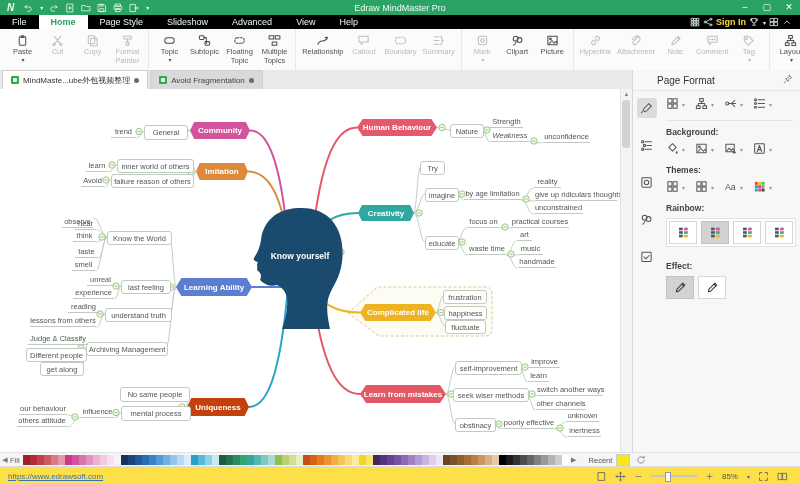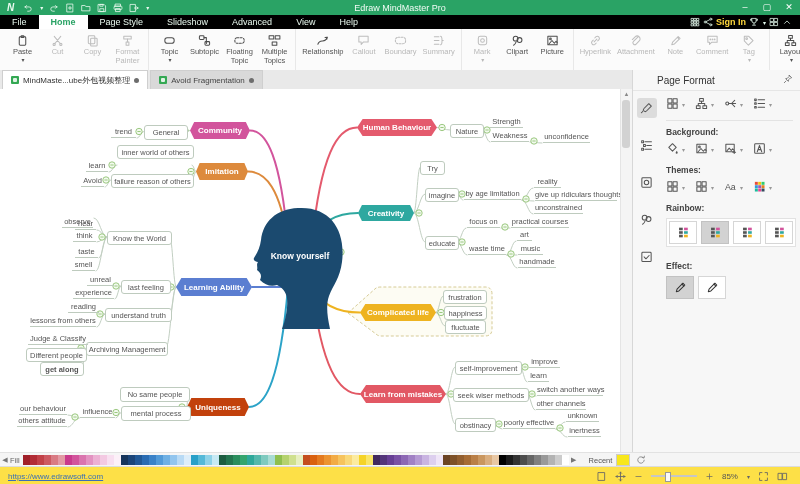--- a/index.html
+++ b/index.html
@@ -615,27 +615,27 @@
       <div class="mm-main" style="left: 190px; top: 33px; width: 60px; height: 17px; background: rgb(210, 84, 156);">Community</div>
       <div class="mm-main" style="left: 357px; top: 30px; width: 80px; height: 17px; background: rgb(228, 90, 109);">Human Behaviour</div>
       <div class="mm-main" style="left: 196px; top: 74px; width: 52px; height: 17px; background: rgb(221, 138, 60);">Imitation</div>
       <div class="mm-main" style="left: 358px; top: 116px; width: 56px; height: 16px; background: rgb(46, 168, 160);">Creativity</div>
       <div class="mm-main" style="left: 176px; top: 189px; width: 76px; height: 18px; background: rgb(91, 126, 209);">Learning Ability</div>
       <div class="mm-main" style="left: 360px; top: 215px; width: 76px; height: 17px; background: rgb(238, 179, 32);">Complicated life</div>
       <div class="mm-main" style="left: 187px; top: 309px; width: 62px; height: 18px; background: #c2410c;">Uniqueness</div>
       <div class="mm-main" style="left: 360px; top: 296px; width: 86px; height: 18px; background: rgb(226, 88, 100);">Learn from mistakes</div>
       <div class="mm-box" style="left: 144px; top: 36px; width: 42px; height: 13px;">General</div>
       <div class="mm-label" style="left: 111px; top: 38px; width: 25px; height: 10px;">trend</div>
-      <div class="mm-box" style="left: 117px; top: 56px; width: 75px; height: 12px;">inner world of others</div>
+      <div class="mm-box" style="left: 117px; top: 70px; width: 75px; height: 12px;">inner world of others</div>
       <div class="mm-label" style="left: 86px; top: 72px; width: 22px; height: 10px;">learn</div>
       <div class="mm-box" style="left: 111px; top: 85px; width: 81px; height: 12px;">failure reason of others</div>
       <div class="mm-label" style="left: 81px; top: 87px; width: 23px; height: 10px;">Avoid</div>
       <div class="mm-box" style="left: 450px; top: 35px; width: 32px; height: 12px;">Nature</div>
       <div class="mm-label" style="left: 490px; top: 28px; width: 33px; height: 10px;">Strength</div>
-      <div class="mm-label" style="left: 491px; top: 42px; width: 38px; height: 10px;">Weakness</div>
+      <div class="mm-label" style="left: 491px; top: 42px; width: 38px; height: 10px; font-style: italic;">Weakness</div>
       <div class="mm-label" style="left: 543px; top: 43px; width: 47px; height: 10px;">unconfidence</div>
       <div class="mm-box" style="left: 420px; top: 72px; width: 23px; height: 12px;">Try</div>
       <div class="mm-box" style="left: 425px; top: 99px; width: 32px; height: 12px;">imagine</div>
       <div class="mm-label" style="left: 464px; top: 100px; width: 57px; height: 10px;">by age limitation</div>
       <div class="mm-label" style="left: 534px; top: 88px; width: 27px; height: 10px;">reality</div>
       <div class="mm-label" style="left: 535px; top: 101px; width: 82px; height: 10px;">give up ridiculars thoughts</div>
       <div class="mm-label" style="left: 534px; top: 114px; width: 49px; height: 10px;">unconstrained</div>
       <div class="mm-box" style="left: 425px; top: 147px; width: 32px; height: 12px;">educate</div>
       <div class="mm-label" style="left: 467px; top: 128px; width: 33px; height: 10px;">focus on</div>
       <div class="mm-label" style="left: 511px; top: 128px; width: 58px; height: 10px;">practical courses</div>
@@ -651,21 +651,21 @@
       <div class="mm-label" style="left: 72px; top: 171px; width: 23px; height: 10px;">smell</div>
       <div class="mm-box" style="left: 121px; top: 191px; width: 48px; height: 12px;">last feeling</div>
       <div class="mm-label" style="left: 87px; top: 186px; width: 27px; height: 10px;">unreal</div>
       <div class="mm-label" style="left: 73px; top: 199px; width: 41px; height: 10px;">experience</div>
       <div class="mm-box" style="left: 105px; top: 219px; width: 65px; height: 12px;">understand truth</div>
       <div class="mm-label" style="left: 68px; top: 213px; width: 31px; height: 10px;">reading</div>
       <div class="mm-label" style="left: 30px; top: 227px; width: 66px; height: 10px;">lessons from others</div>
       <div class="mm-box" style="left: 86px; top: 253px; width: 80px; height: 12px;">Archiving Management</div>
       <div class="mm-label" style="left: 28px; top: 245px; width: 60px; height: 10px;">Judge &amp; Classify</div>
       <div class="mm-box" style="left: 26px; top: 259px; width: 59px; height: 12px;">Different people</div>
-      <div class="mm-box" style="left: 40px; top: 273px; width: 42px; height: 12px; font-weight: bold;">get along</div>
+      <div class="mm-box" style="left: 40px; top: 273px; width: 42px; height: 12px;">get along</div>
       <div class="mm-box" style="left: 443px; top: 201px; width: 42px; height: 12px;">frustration</div>
       <div class="mm-box" style="left: 444px; top: 217px; width: 41px; height: 12px;">happiness</div>
       <div class="mm-box" style="left: 445px; top: 231px; width: 39px; height: 12px;">fluctuate</div>
       <div class="mm-box" style="left: 120px; top: 298px; width: 68px; height: 13px;">No same people</div>
       <div class="mm-box" style="left: 121px; top: 317px; width: 68px; height: 13px;">mental process</div>
       <div class="mm-label" style="left: 80px; top: 318px; width: 35px; height: 10px;">influence</div>
       <div class="mm-label" style="left: 19px; top: 315px; width: 48px; height: 10px;">our behaviour</div>
       <div class="mm-label" style="left: 17px; top: 327px; width: 50px; height: 10px;">others attitude</div>
       <div class="mm-box" style="left: 455px; top: 272px; width: 65px; height: 12px;">self-improvement</div>
       <div class="mm-label" style="left: 529px; top: 268px; width: 31px; height: 10px;">improve</div>

